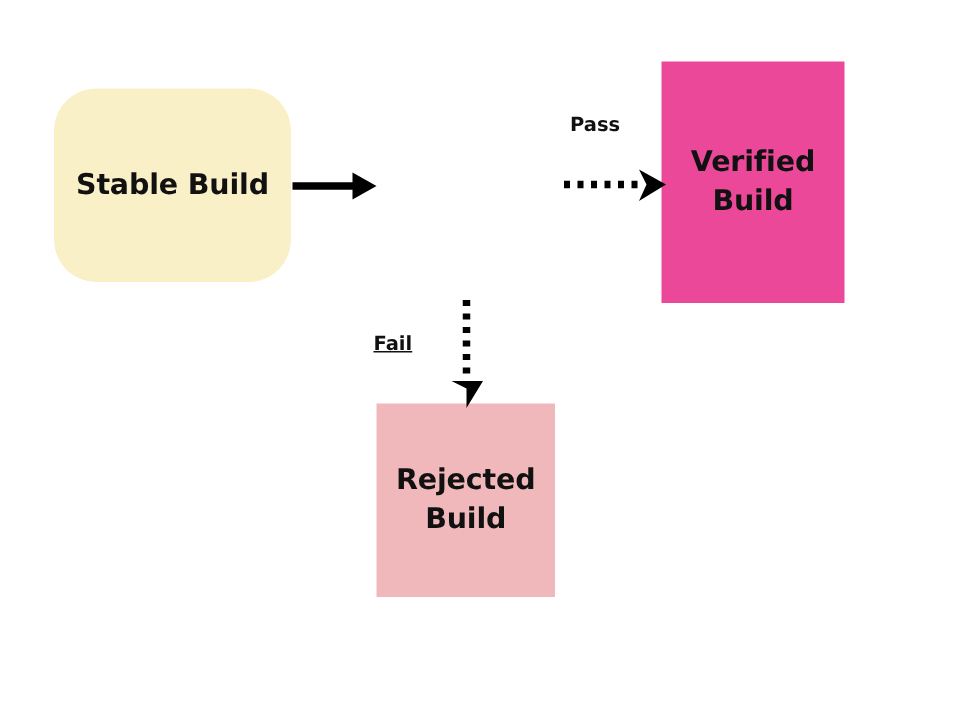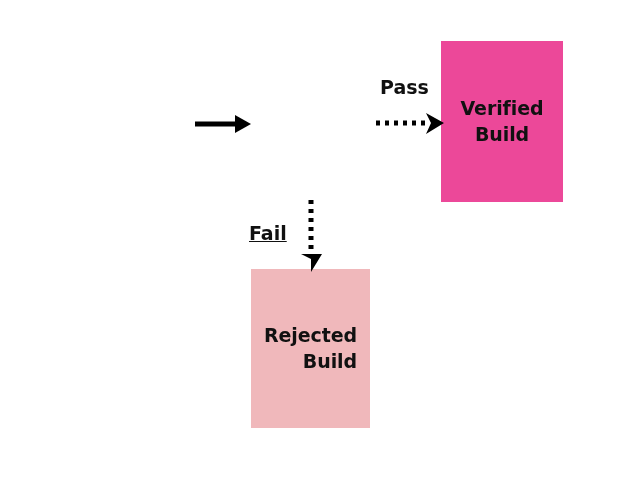--- a/index.html
+++ b/index.html
@@ -58,23 +58,22 @@
     left: 441px;
     top: 41px;
     width: 122px;
     height: 161px;
     background: #ec4899;
   }
   #node-rejected-build {
     left: 251px;
     top: 269px;
     width: 119px;
-    height: 159px;
+    height: 129px;
     background: #F0B8BB;
-    text-align: right;
   }
 
   
   .connector {
     position: absolute;
   }
   #edge-stable-to-sanity {
     left: 193px;
     top: 108px;
     width: 60px;
@@ -90,39 +89,42 @@
     left: 295px;
     top: 196px;
     width: 32px;
     height: 78px;
   }
 
   
   .edge-label {
     position: absolute;
     font-weight: bold;
-    font-size: 19px;
+    font-size: 13px;
     color: #111111;
     white-space: nowrap;
   }
   #edge-label-pass {
     left: 380px;
     top: 76px;
   }
   #edge-label-fail {
     left: 249px;
     top: 222px;
     text-decoration: underline;
   }
 </style>
 </head>
 <body>
 
 <div id="canvas">
 
+  <div class="node" id="node-stable-build">
+    <span class="node-label">Stable Build</span>
+  </div>
 
 
   <div class="node" id="node-verified-build">
     <span class="node-label">Verified
 Build</span>
   </div>
 
   <div class="node" id="node-rejected-build">
     <span class="node-label">Rejected
 Build</span>

